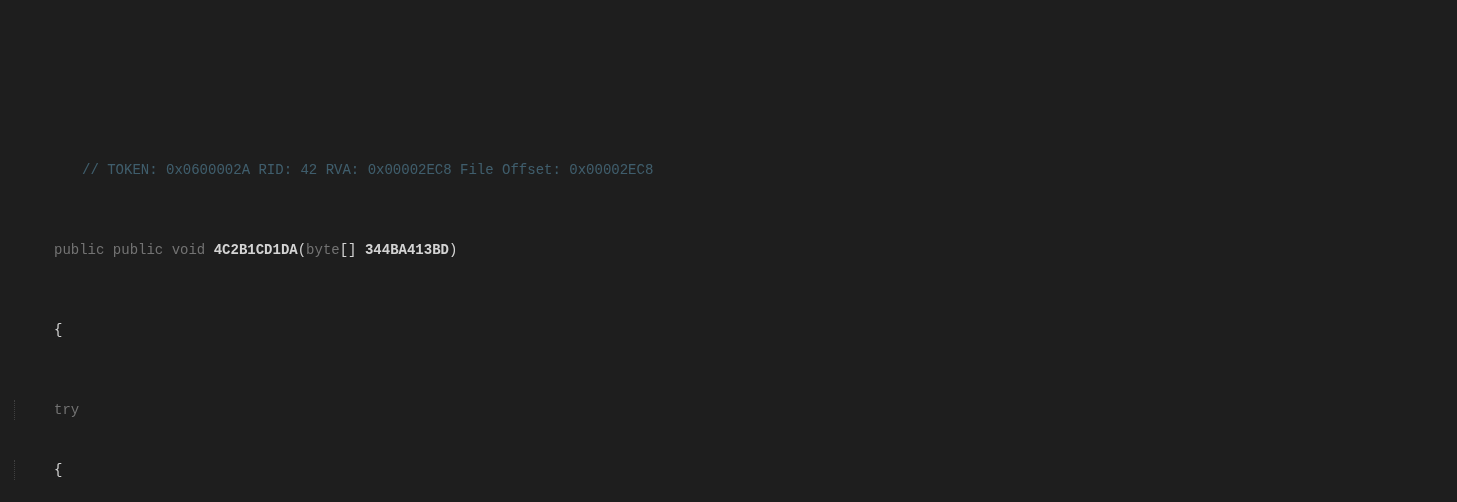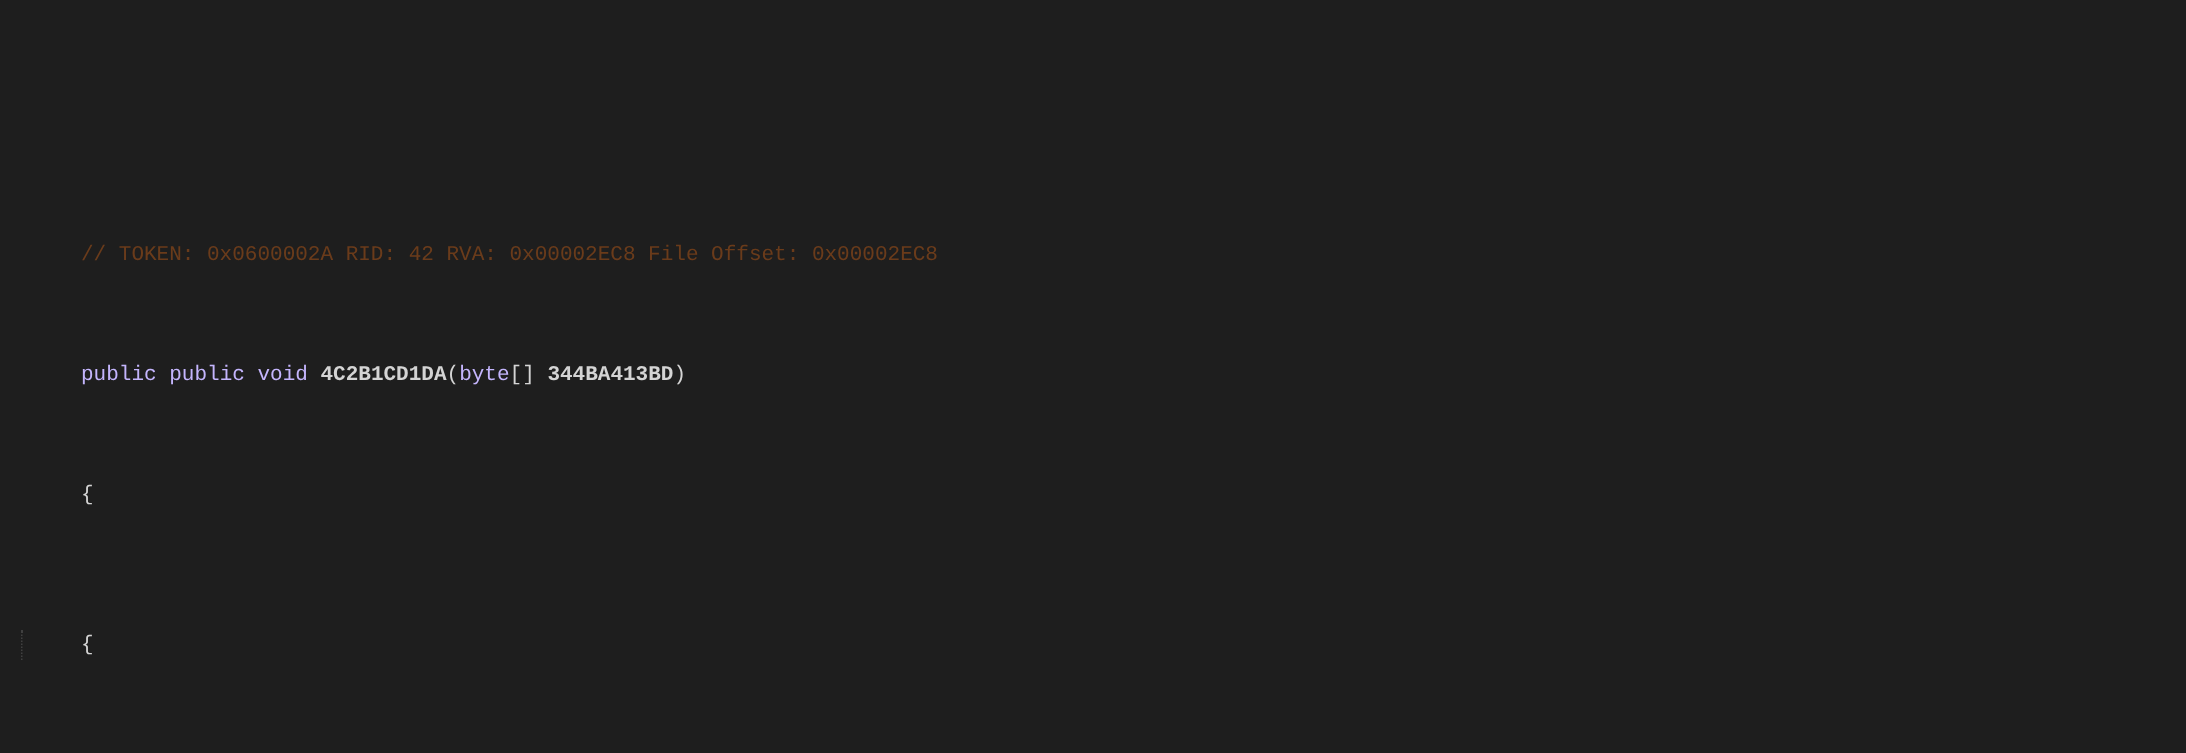--- a/index.html
+++ b/index.html
@@ -27,22 +27,22 @@
   }
   .pipe {
     position: absolute;
     top: 0;
     bottom: 0;
     width: 1px;
     border-left: 1px dotted #404040;
   }
   .txt { flex: 1 1 auto; }
 
-  .kw      { color: #c4b5fd; }             
-  .comment { color: #f97316; }             
+  .kw      { color: #737373; }             
+  .comment { color: #7dd3fc; margin-left: 28px; }             
   .fn      { color: #dcdcaa; }             
   .pun     { color: #d4d4d4; }             
   .bold    { font-weight: bold; color: #d4d4d4; }
 </style>
 </head>
 <body>
 
 
 
 <div class="code">
@@ -56,20 +56,21 @@
 
 <div class="line">
   <div class="gutter"></div>
   <div class="txt"><span class="kw">public</span><span class="pun"> </span><span class="kw">public</span><span class="pun"> </span><span class="kw">void</span><span class="pun"> </span><span class="fn bold">4C2B1CD1DA</span><span class="pun">(</span><span class="kw">byte</span><span class="pun">[] </span><span class="bold">344BA413BD</span><span class="pun">)</span></div>
 </div>
 
 
 <div class="line"><div class="gutter"></div><div class="txt"><span class="pun">{</span></div></div>
 
 
+<div class="line"><div class="gutter"><span class="pipe" style="left:0"></span></div><div class="txt"><span class="kw">try</span></div></div>
 
 <div class="line"><div class="gutter"><span class="pipe" style="left:0"></span></div><div class="txt"><span class="pun">{</span></div></div>
 
 
 
 
 
 
 
 

